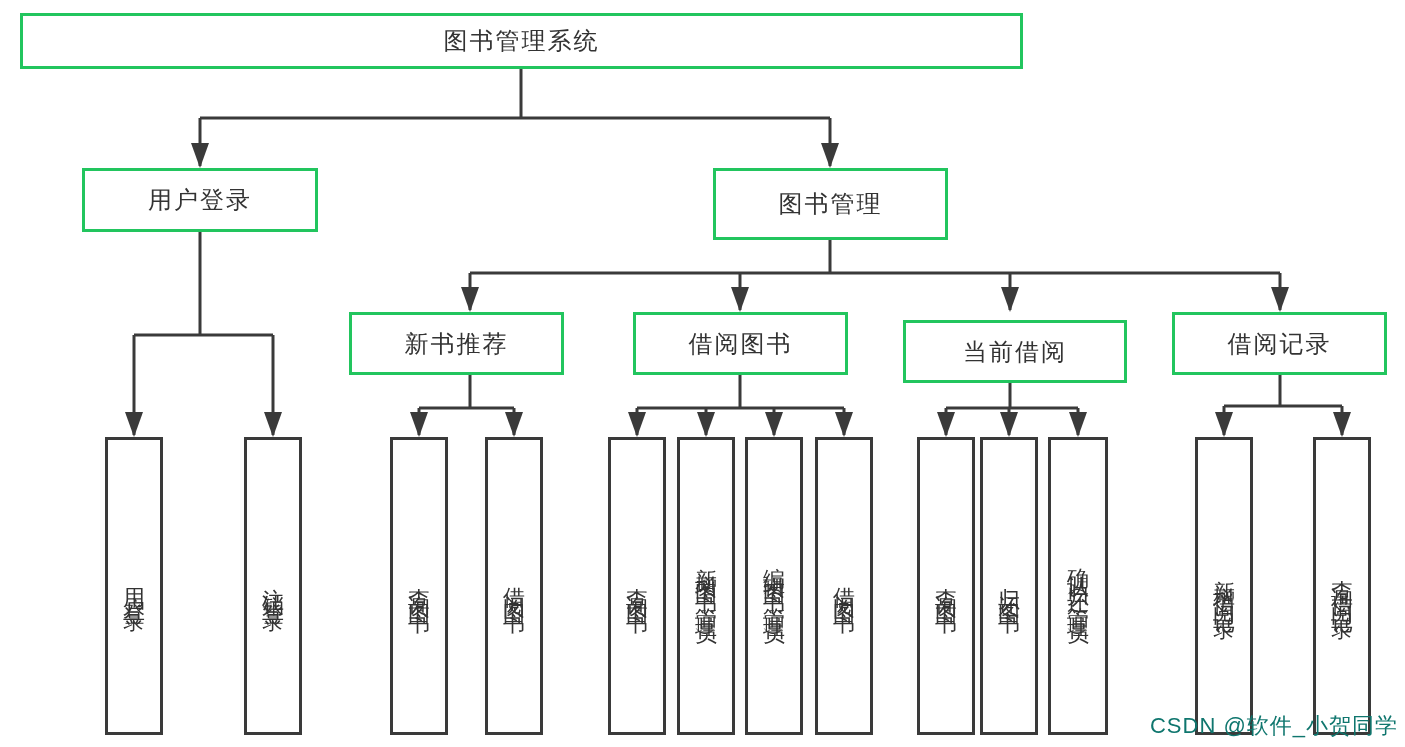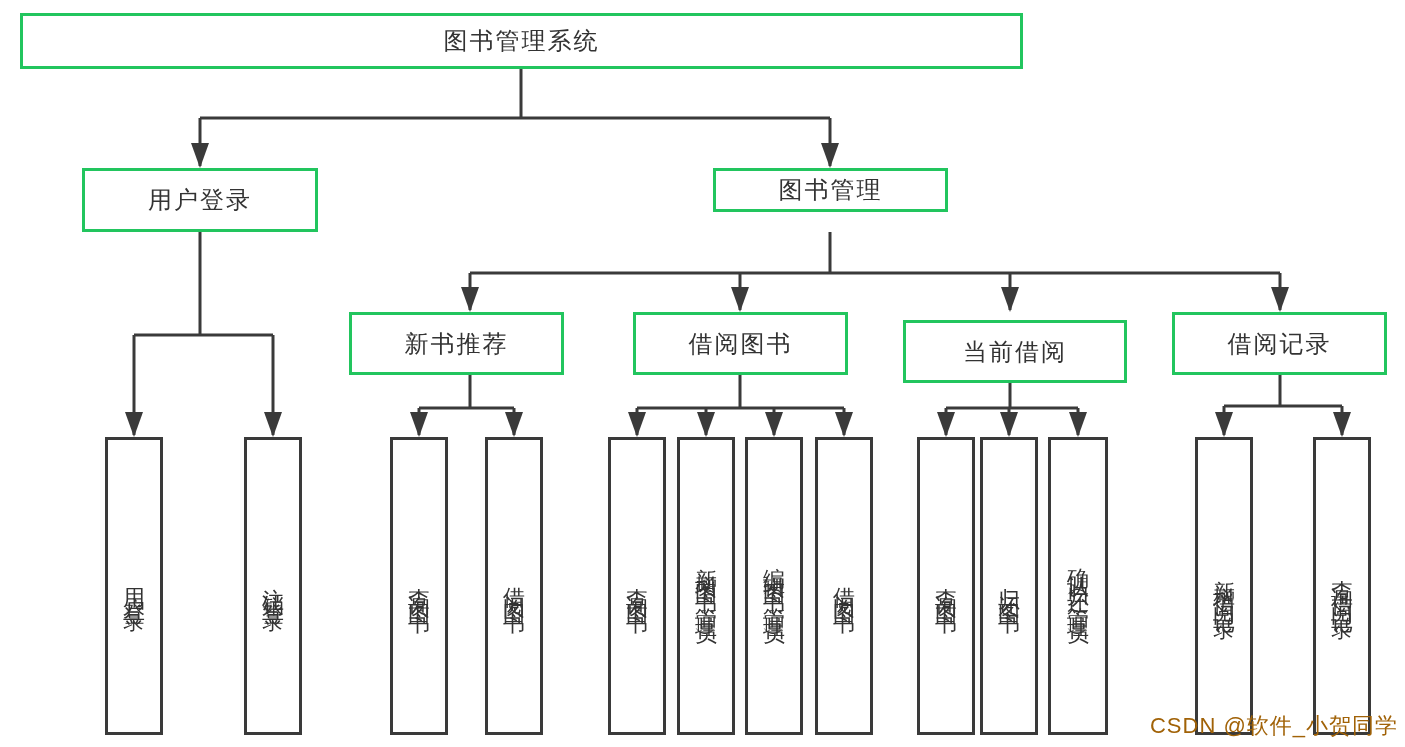--- a/index.html
+++ b/index.html
@@ -54,21 +54,21 @@
     letter-spacing: 8px;
     line-height: 1;
     color: #333333;
     z-index: 1;
   }
   .watermark {
     position: absolute;
     right: 7px;
     top: 711px;
     font-size: 22px;
-    color: #a16207;
+    color: #0f766e;
     letter-spacing: 1px;
     z-index: 5;
     white-space: nowrap;
   }
 </style>
 </head>
 <body>
 
 <div class="canvas">
 
@@ -110,21 +110,21 @@
     <line class="wire" x1="1009" y1="408" x2="1009" y2="435" marker-end="url(#arrow)"></line>
     <line class="wire" x1="1078" y1="408" x2="1078" y2="435" marker-end="url(#arrow)"></line>
 
     <line class="wire" x1="1224" y1="406" x2="1224" y2="435" marker-end="url(#arrow)"></line>
     <line class="wire" x1="1342" y1="406" x2="1342" y2="435" marker-end="url(#arrow)"></line>
   </svg>
 
   <div class="box" style="left:20px; top:13px; width:1003px; height:56px;">图书管理系统</div>
 
   <div class="box" style="left:82px; top:168px; width:236px; height:64px;">用户登录</div>
-  <div class="box" style="left:713px; top:168px; width:235px; height:44px;">图书管理</div>
+  <div class="box" style="left:713px; top:168px; width:235px; height:72px;">图书管理</div>
 
   <div class="box" style="left:349px; top:312px; width:215px; height:63px;">新书推荐</div>
   <div class="box" style="left:633px; top:312px; width:215px; height:63px;">借阅图书</div>
   <div class="box" style="left:903px; top:320px; width:224px; height:63px;">当前借阅</div>
   <div class="box" style="left:1172px; top:312px; width:215px; height:63px;">借阅记录</div>
 
   <div class="leaf" style="left:105px; top:437px; width:58px; height:298px;">用户登录</div>
   <div class="leaf" style="left:244px; top:437px; width:58px; height:298px;">注销登录</div>
 
   <div class="leaf" style="left:390px; top:437px; width:58px; height:298px;">查询图书</div>

